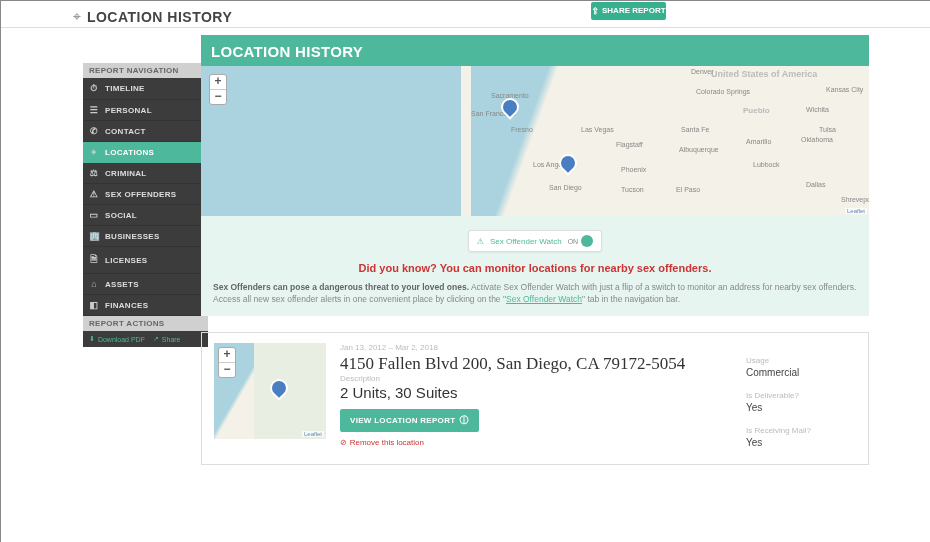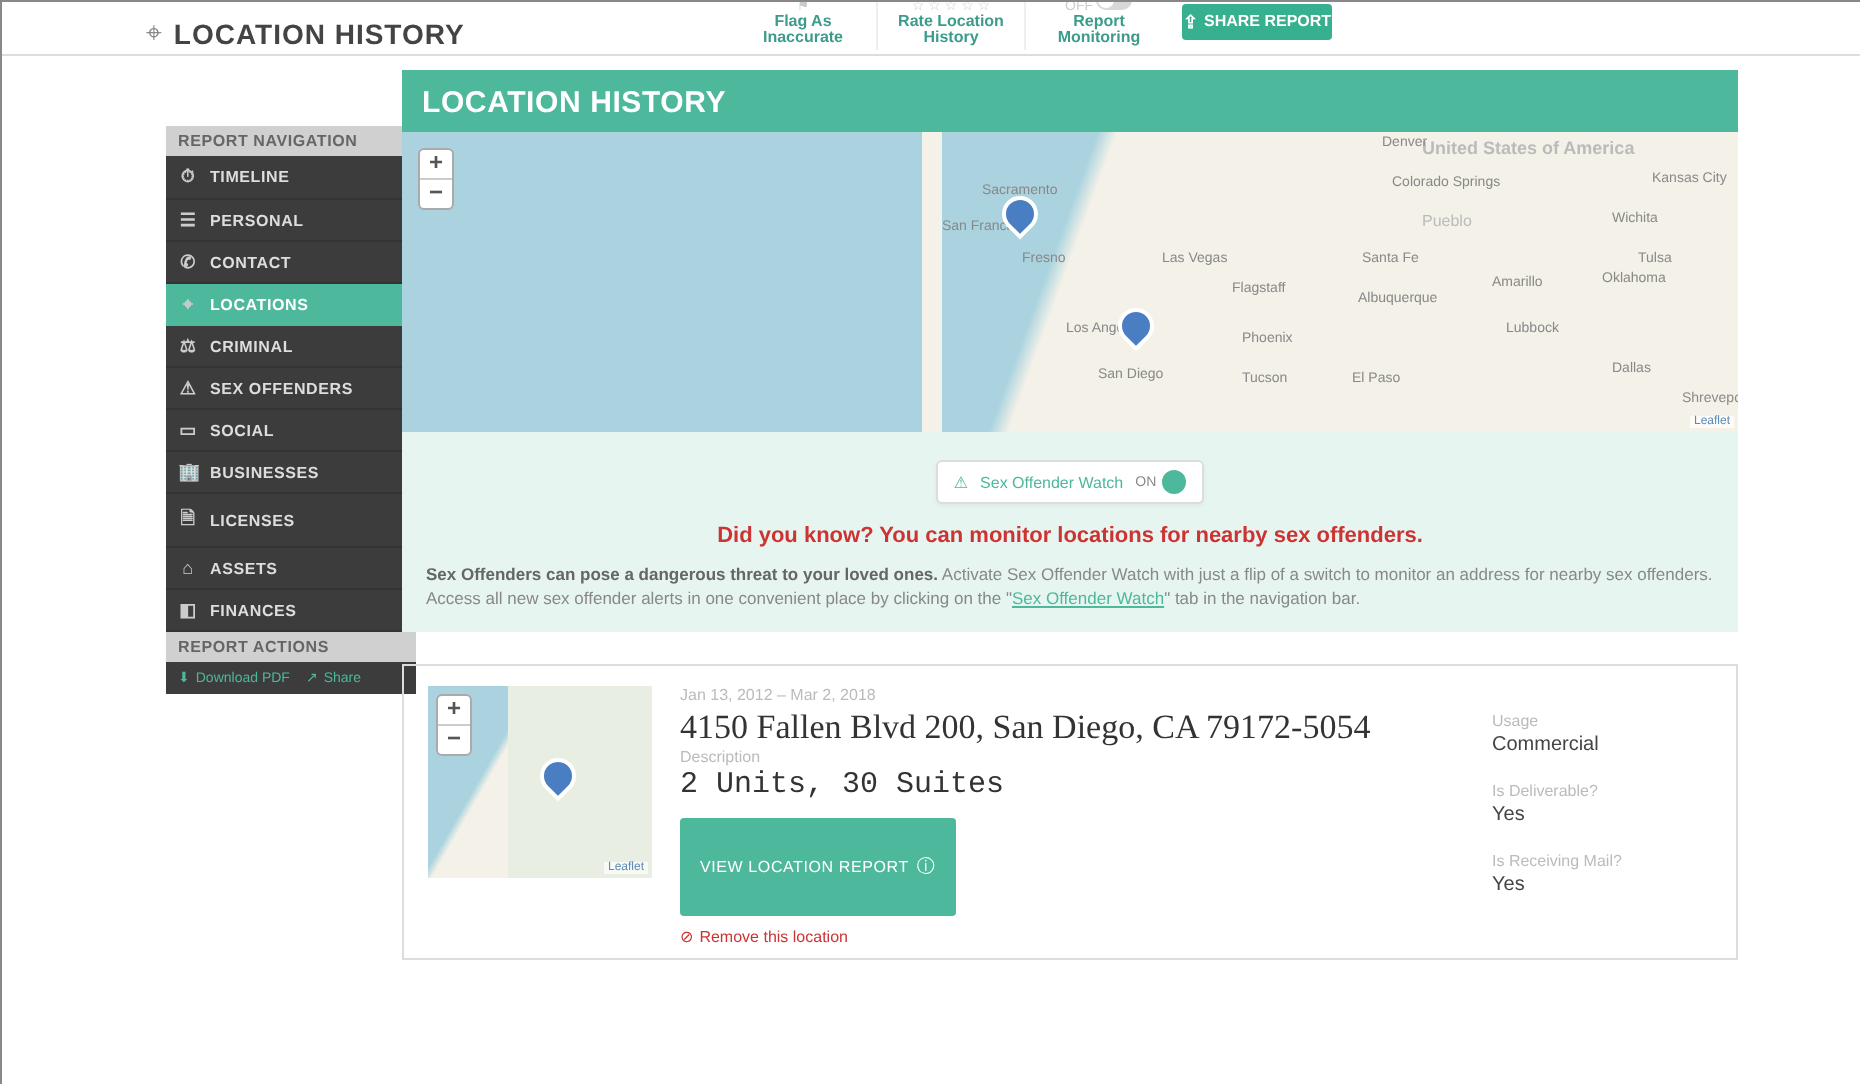--- a/index.html
+++ b/index.html
@@ -37,21 +37,21 @@
   .ocean{position:absolute;left:0;top:0;bottom:0;width:330px;background:#aad3df;}
   .land{position:absolute;left:260px;right:0;top:0;bottom:0;background:#f3f1e8;}
   .coast{position:absolute;left:270px;top:0;width:140px;height:150px;background:linear-gradient(110deg,#aad3df 40%,#f3f1e8 45%);}
   .zoom{position:absolute;left:8px;top:8px;width:16px;background:#fff;border:1px solid #aaa;border-radius:3px;z-index:5;}
   .zoom div{height:14px;text-align:center;line-height:12px;font-size:12px;color:#555;font-weight:bold;}
   .zoom .plus{border-bottom:1px solid #ccc;}
   .marker{position:absolute;width:14px;height:14px;background:#4a7ec2;border:2px solid #fff;border-radius:50% 50% 50% 0;transform:rotate(-45deg);z-index:4;}
   .marker.m1{left:300px;top:32px;}
   .marker.m2{left:358px;top:88px;}
   .city{position:absolute;font-size:7px;color:#888;z-index:3;}
-  .state{position:absolute;font-size:8px;font-weight:400;color:#bbb;z-index:3;}
+  .state{position:absolute;font-size:8px;font-weight:700;color:#bbb;z-index:3;margin-left:32px;}
   .usa{position:absolute;left:510px;top:4px;font-size:9px;font-weight:700;color:#bbb;text-align:center;line-height:1.1;}
   .attribution{position:absolute;right:2px;bottom:2px;font-size:6px;color:#5a8ab8;background:rgba(255,255,255,0.7);padding:0 2px;}
   
   .watch-panel{background:#e7f5f0;padding:14px 12px 10px;text-align:center;}
   .watch-pill{display:inline-flex;align-items:center;background:#fff;border:1px solid #ddd;border-radius:3px;padding:4px 8px;gap:6px;font-size:8px;color:#4db89c;box-shadow:0 1px 2px rgba(0,0,0,0.05);}
   .switch{display:inline-flex;align-items:center;gap:3px;font-size:7px;color:#888;}
   .switch-knob{width:12px;height:12px;border-radius:50%;background:#4db89c;}
   .dyk{color:#c33;font-weight:700;font-size:11px;margin-top:10px;}
   .watch-body{font-size:8.5px;color:#888;margin-top:8px;text-align:left;line-height:1.4;}
   .watch-body b{color:#666;}
@@ -60,52 +60,38 @@
   .loc-card{border:1px solid #ddd;margin-top:16px;padding:10px 12px 6px;display:flex;gap:14px;position:relative;}
   .loc-map{width:112px;height:96px;background:#e8efe2;position:relative;flex-shrink:0;}
   .loc-map .zoom{left:4px;top:4px;}
   .loc-map .oc{position:absolute;left:0;bottom:0;width:40px;height:96px;background:linear-gradient(120deg,#aad3df 55%,#f3f1e8 60%);}
   .loc-map .marker{left:56px;top:36px;}
   .loc-map .attribution{font-size:6px;}
   .loc-main{flex:1;}
   .date-range{font-size:8px;color:#bbb;}
   .address{font-family:Georgia,serif;font-size:17px;color:#333;margin-top:2px;}
   .desc-label{font-size:8px;color:#bbb;margin-top:0;}
-  .desc{font-family:Liberation Mono, monospace;font-size:15px;color:#333;margin-top:1px;}
+  .desc{font-family:Liberation Sans, sans-serif;font-size:15px;color:#333;margin-top:1px;}
   .right-col{width:110px;flex-shrink:0;}
   .meta-label{font-size:8px;color:#bbb;margin-top:13px;}
   .meta-val{font-size:10px;color:#444;margin-top:2px;margin-bottom:10px;}
-  .view-btn{display:inline-flex;align-items:center;gap:4px;background:#4db89c;color:#fff;font-size:8px;font-weight:400;padding:18px 10px;border-radius:2px;margin-top:8px;letter-spacing:0.3px;}
+  .view-btn{display:inline-flex;align-items:center;gap:4px;background:#4db89c;color:#fff;font-size:8px;font-weight:700;padding:5px 10px;border-radius:2px;margin-top:8px;letter-spacing:0.3px;}
   .view-btn .ic{font-size:9px;}
   .remove{font-size:8px;color:#c33;margin-top:6px;display:flex;align-items:center;gap:3px;}
   .remove .ic{font-size:8px;}
 </style>
 </head>
 <body>
 
 <div class="page">
 
   <div class="topbar">
     <div class="title-area">
       <span class="pin">⌖</span>
       <span class="title">LOCATION HISTORY</span>
-    </div>
-    <div class="actions" style="right:345px;">
-      <div class="action-col">
-        <div class="action-mini">⚑</div>
-        <div class="action-link">Flag As Inaccurate</div>
-      </div>
-      <div class="action-col">
-        <div class="action-mini">☆ ☆ ☆ ☆ ☆</div>
-        <div class="action-link">Rate Location History</div>
-      </div>
-      <div class="action-col" style="border-right:none;">
-        <div class="action-mini"><span>OFF</span> <span class="toggle-dot"></span></div>
-        <div class="action-link">Report Monitoring</div>
-      </div>
     </div>
     <div class="share-btn">
       <span class="ic">⇪</span>
       <span>SHARE REPORT</span>
     </div>
   </div>
 
   <div class="sidebar">
     <div class="nav-header">REPORT NAVIGATION</div>
     <div id="nav-items">

